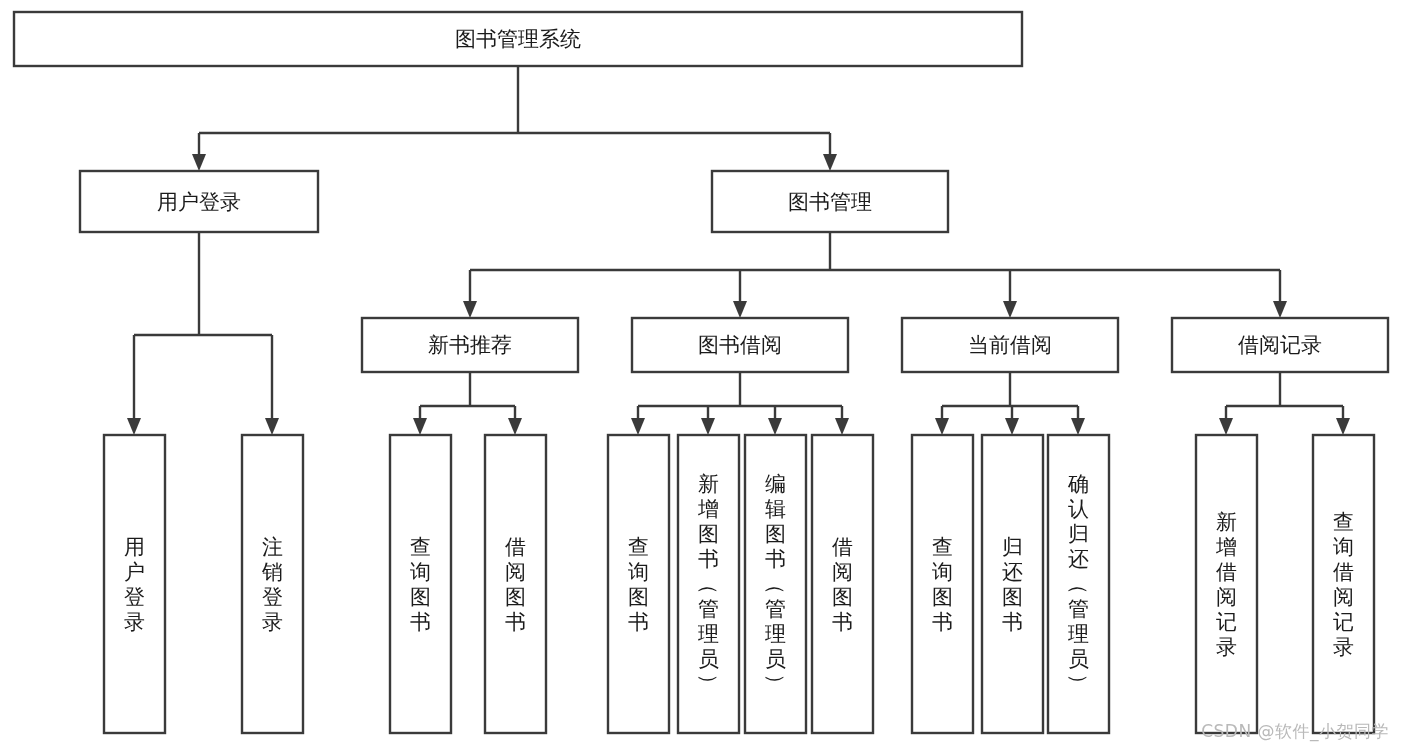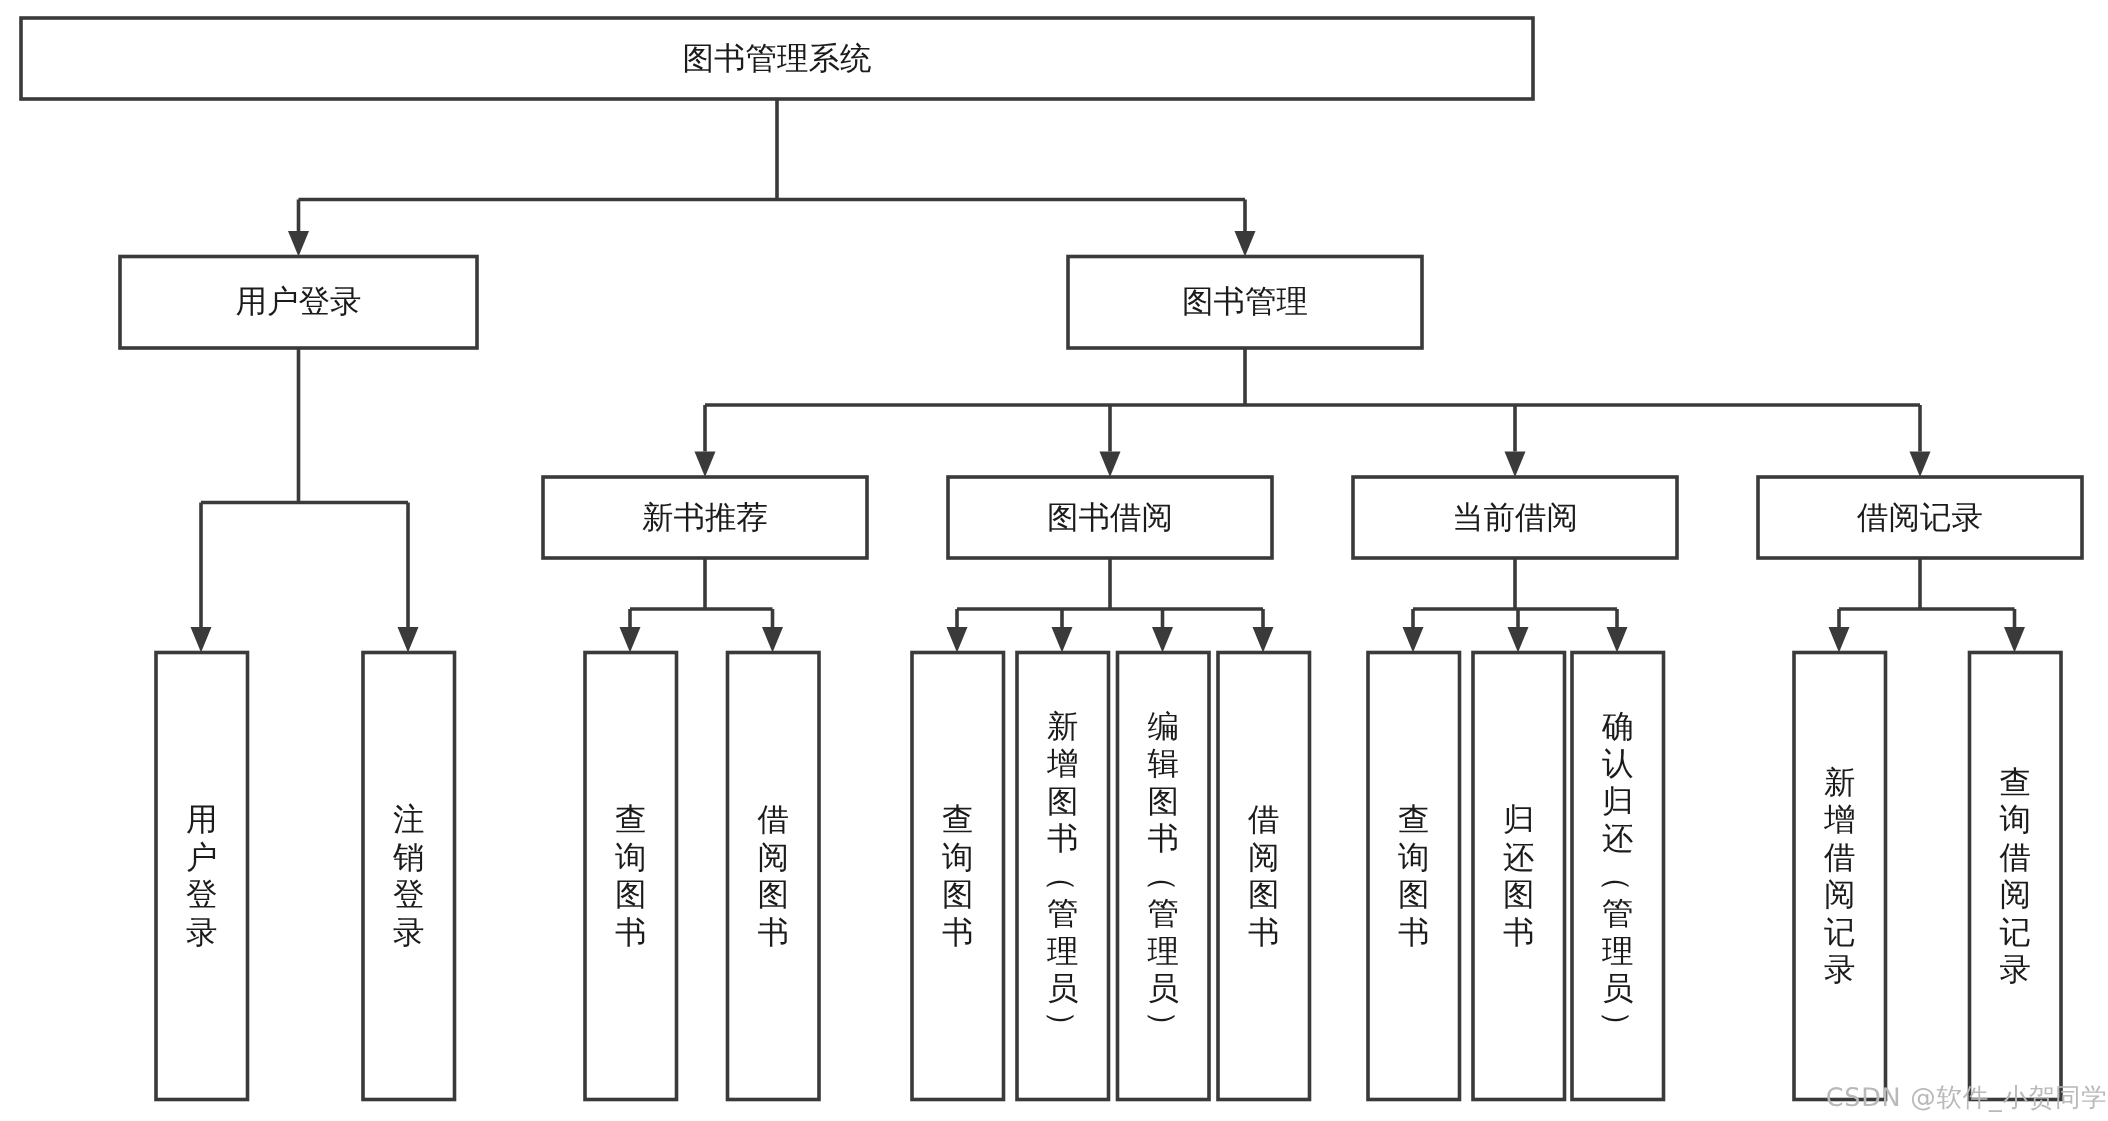--- a/index.html
+++ b/index.html
@@ -45,21 +45,21 @@
     stroke-width: 2.4;
     fill: none;
     stroke-linecap: butt;
   }
   .arrow-head {
     fill: #3a3a3a;
     stroke: none;
   }
   .watermark {
     position: absolute;
-    right: 0;
+    right: 16px;
     bottom: 4px;
     font-family: "DejaVu Sans", "Liberation Sans", sans-serif;
     font-size: 17px;
     color: #b9b9b9;
     letter-spacing: 0.5px;
     white-space: nowrap;
     pointer-events: none;
     text-align: right;
   }
 </style>

